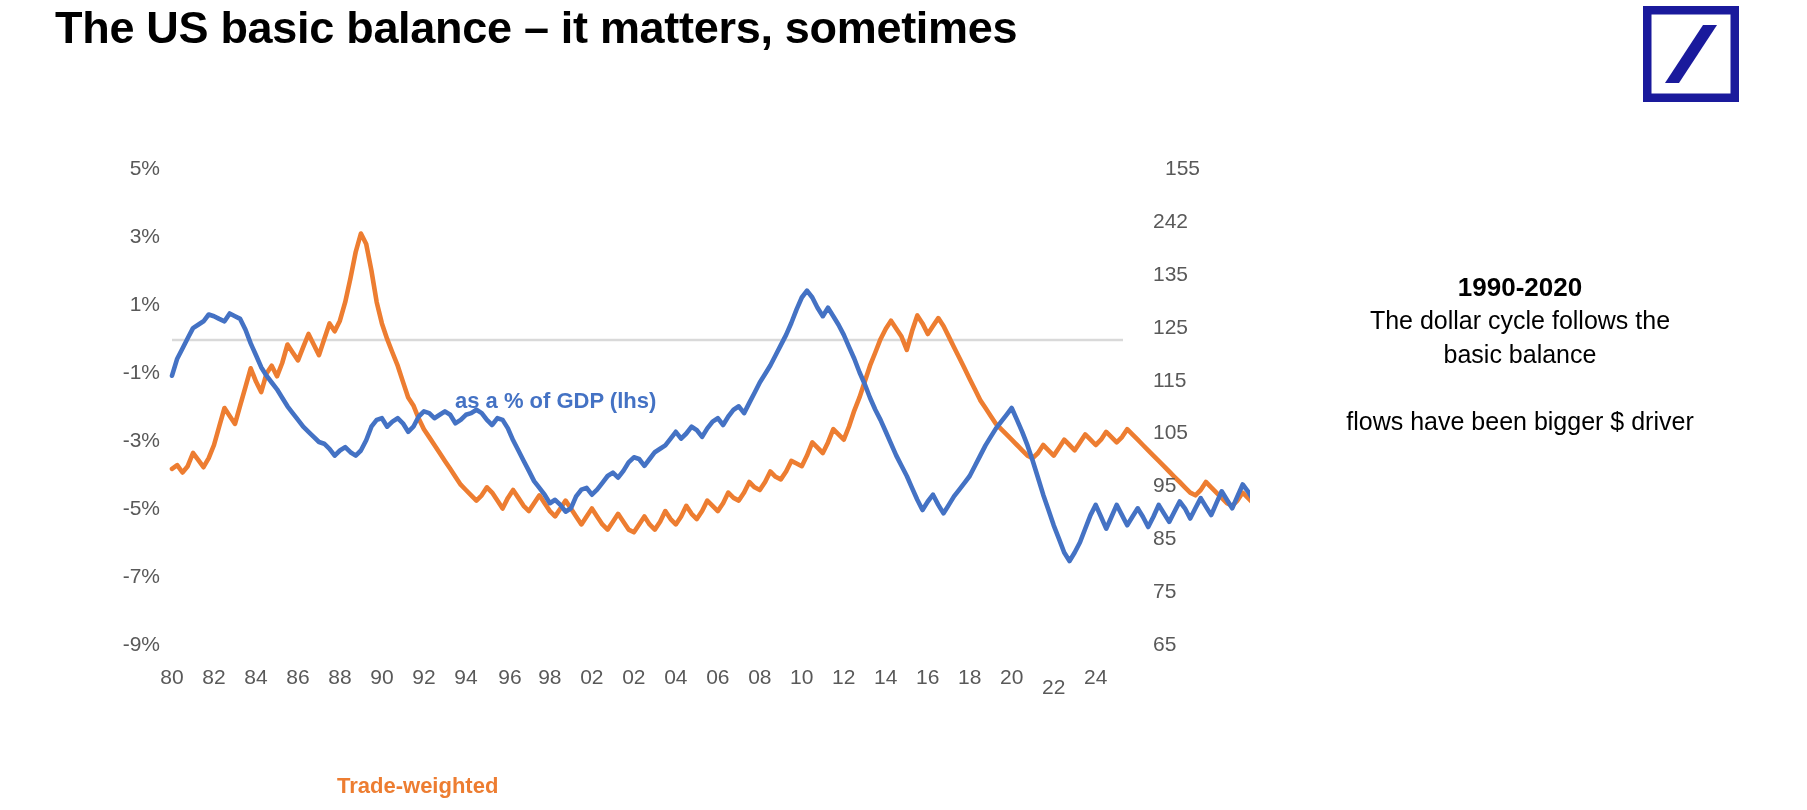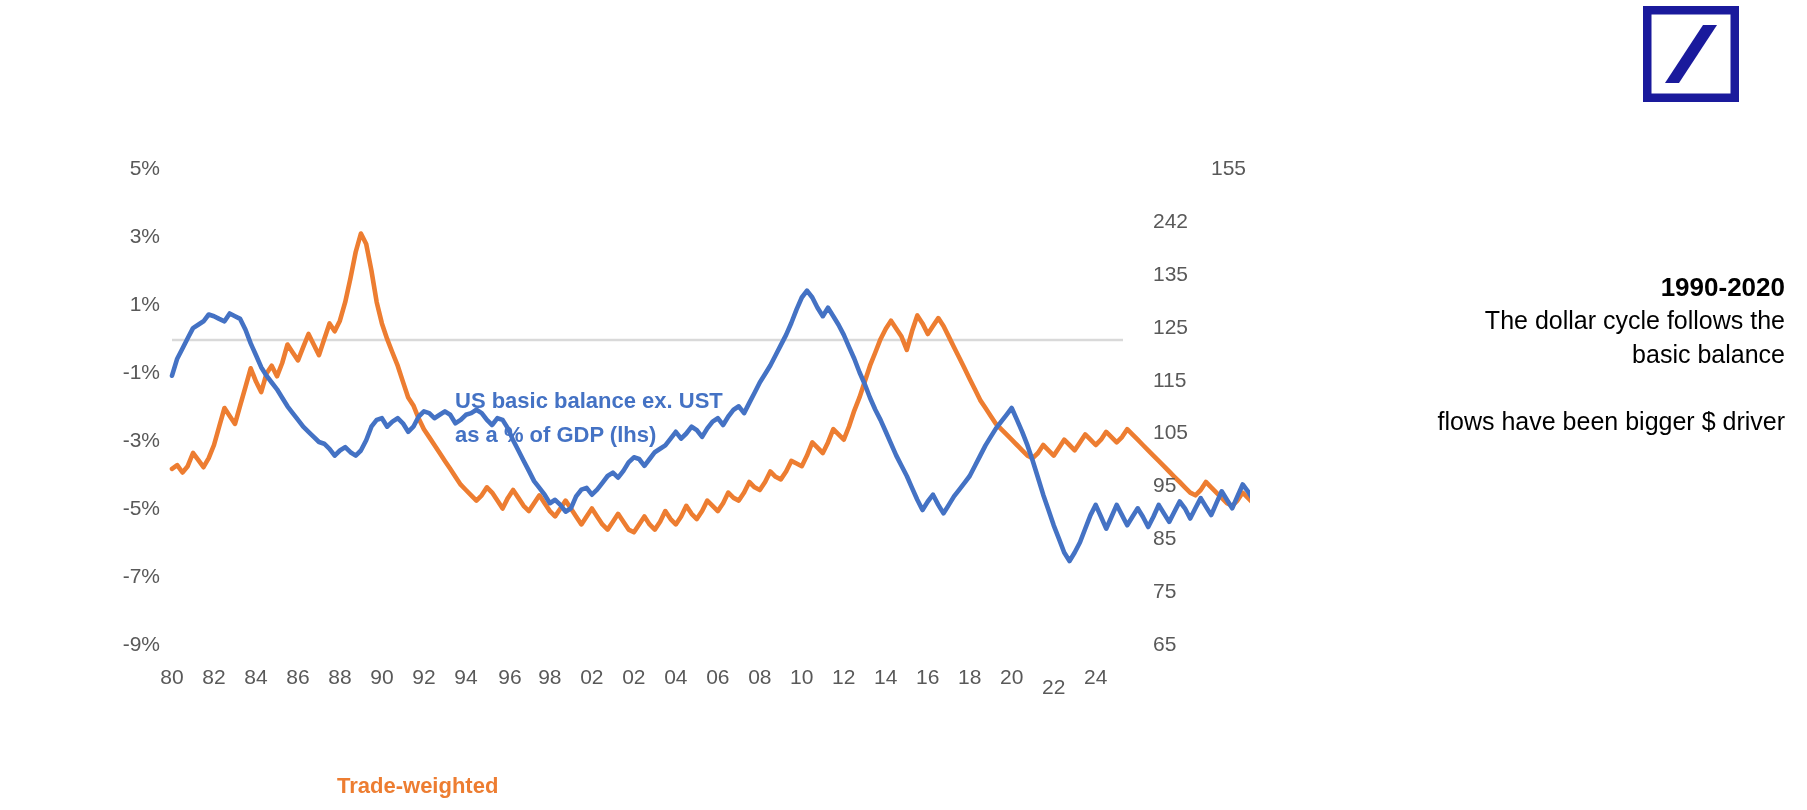--- a/index.html
+++ b/index.html
@@ -41,31 +41,32 @@
   .series-legend{
     position:absolute;font-size:22px;font-weight:700;line-height:1.55;
     white-space:nowrap;
   }
   #legend-blue{left:455px;top:254px;color:#4472c4;}
   #legend-orange{left:337px;top:639px;color:#ed7d31;}
 
   
   #annotations{
     position:absolute;left:1255px;top:270px;width:530px;
-    text-align:right;color:#000000;
+    text-align:center;color:#000000;
   }
   .anno-block{margin-bottom:34px;}
   .anno-head{font-size:26px;font-weight:700;line-height:1.32;}
   .anno-body{font-size:25px;font-weight:400;line-height:1.34;}
 </style>
 </head>
 <body>
 
 <div id="root">
 
+  <div id="page-title">The US basic balance – it matters, sometimes</div>
 
   <div id="db-logo">
     <svg width="96" height="96" viewBox="0 0 96 96" aria-hidden="true">
       <rect x="2" y="2" width="92" height="92" fill="none" stroke="#1a1a9c" stroke-width="13"></rect>
       <polygon points="60,19 74,19 36,77 22,77" fill="#1a1a9c"></polygon>
     </svg>
   </div>
 
   <div id="chart-figure">
     <svg id="plot-svg" width="1250" height="680">
@@ -78,21 +79,21 @@
         <div class="axis-label left" style="right: 1090px; top: 26px;">5%</div>
         <div class="axis-label left" style="right: 1090px; top: 94px;">3%</div>
         <div class="axis-label left" style="right: 1090px; top: 162px;">1%</div>
         <div class="axis-label left" style="right: 1090px; top: 230px;">-1%</div>
         <div class="axis-label left" style="right: 1090px; top: 298px;">-3%</div>
         <div class="axis-label left" style="right: 1090px; top: 366px;">-5%</div>
         <div class="axis-label left" style="right: 1090px; top: 434px;">-7%</div>
         <div class="axis-label left" style="right: 1090px; top: 502px;">-9%</div>
       </div>
     <div id="right-axis">
-        <div class="axis-label right" style="left: 1211px; top: 26px;">155</div>
+        <div class="axis-label right" style="left: 1165px; top: 26px;">155</div>
         <div class="axis-label right" style="left: 1153px; top: 78.8889px;">242</div>
         <div class="axis-label right" style="left: 1153px; top: 131.778px;">135</div>
         <div class="axis-label right" style="left: 1153px; top: 184.667px;">125</div>
         <div class="axis-label right" style="left: 1153px; top: 237.556px;">115</div>
         <div class="axis-label right" style="left: 1153px; top: 290.444px;">105</div>
         <div class="axis-label right" style="left: 1153px; top: 343.333px;">95</div>
         <div class="axis-label right" style="left: 1153px; top: 396.222px;">85</div>
         <div class="axis-label right" style="left: 1153px; top: 449.111px;">75</div>
         <div class="axis-label right" style="left: 1153px; top: 502px; text-align: center;">65</div>
       </div>
@@ -116,21 +117,20 @@
         <div class="axis-label xtick" style="left: 823.788px; width: 40px; top: 535px;">12</div>
         <div class="axis-label xtick" style="left: 865.775px; width: 40px; top: 535px;">14</div>
         <div class="axis-label xtick" style="left: 907.762px; width: 40px; top: 535px;">16</div>
         <div class="axis-label xtick" style="left: 949.748px; width: 40px; top: 535px;">18</div>
         <div class="axis-label xtick" style="left: 991.735px; width: 40px; top: 535px;">20</div>
         <div class="axis-label xtick" style="left: 1033.72px; width: 40px; top: 535px; margin-top: 10px;">22</div>
         <div class="axis-label xtick" style="left: 1075.71px; width: 40px; top: 535px;">24</div>
       </div>
 
     <div class="series-legend" id="legend-blue">
-      <div>US basic balance ex. UST</div>
       <div>as a % of GDP (lhs)</div>
     </div>
 
     <div class="series-legend" id="legend-orange">
       <div>Trade-weighted</div>
       <div>dollar (rhs)</div>
     </div>
   </div>
 
   <div id="annotations">

